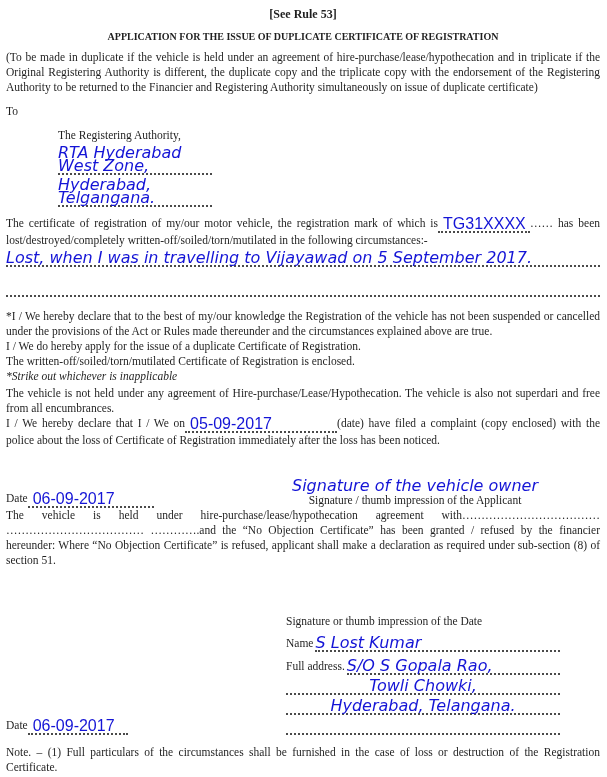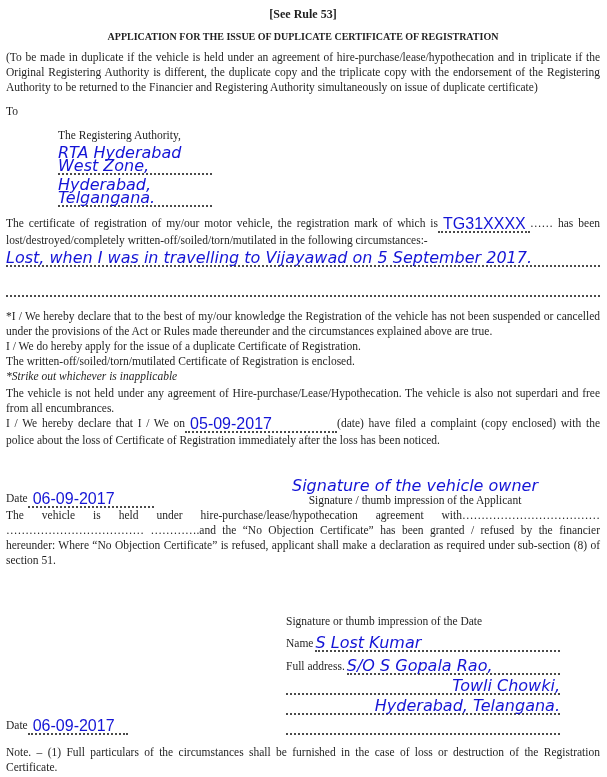--- a/index.html
+++ b/index.html
@@ -56,21 +56,21 @@
   .italic { font-style: italic; }
 
   .sig-row1 { display: flex; justify-content: space-between; align-items: flex-end; margin-top: 30px; }
   .applicant-block { width: 330px; margin-right: 20px; text-align: center; }
   .date-left { white-space: nowrap; }
 
   .owner-row { display: flex; justify-content: space-between; align-items: flex-end; margin-top: 46px; }
   .owner-col { width: 274px; margin-right: 40px; }
   .owner-col .lrow { display: flex; align-items: flex-start; margin-top: 7px; }
   .owner-col .lrow > span:first-child { margin-right: 2px; white-space: nowrap; }
-  .owner-col .fill.block { margin-top: 4px; text-align: right; }
+  .owner-col .fill.block { margin-top: 4px; text-align: center; }
   .owner-col .fill.empty { height: 13px; }
 
   .note1 { margin-top: 10px; }
 </style>
 </head>
 <body>
 
 <div class="page">
 
   <div class="rule-ref">[See Rule 53]</div>

